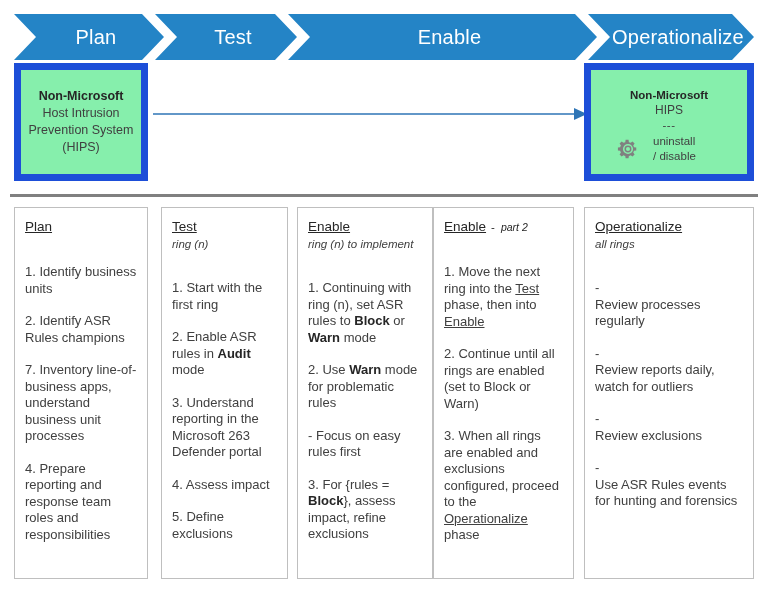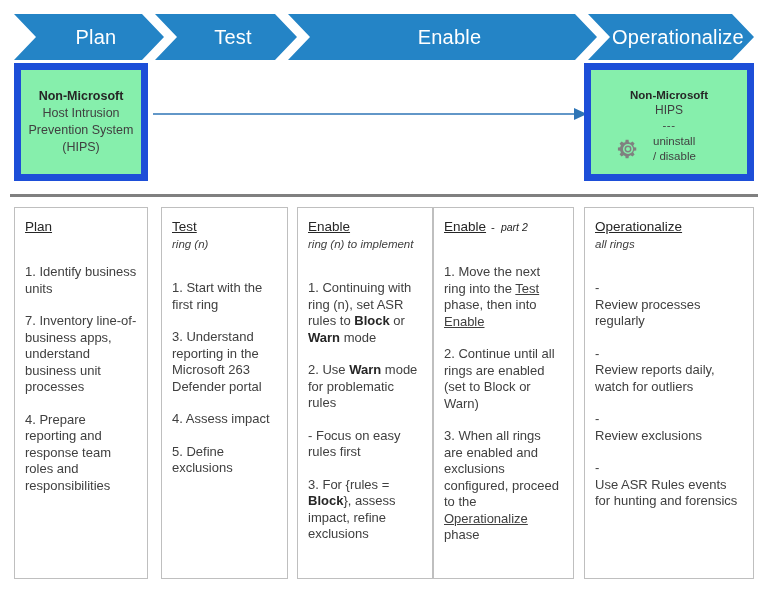--- a/index.html
+++ b/index.html
@@ -213,32 +213,34 @@
 
 <div id="section-divider"></div>
 
 <div class="col-box" id="col-0">
   <div class="col-head">
     <span class="htitle">Plan</span><span class="hdash"></span><span class="hsuffix"></span>
   </div>
   <div class="col-sub"></div>
   <div class="col-body">
       <div class="col-item">1. Identify business units</div>
+      <div class="col-item">2. Identify ASR Rules champions</div>
       <div class="col-item">7. Inventory line-of-business apps, understand business unit processes</div>
       <div class="col-item">4.  Prepare reporting and response team roles and responsibilities</div>
     </div>
 </div>
 
 <div class="col-box" id="col-1">
   <div class="col-head">
     <span class="htitle">Test</span><span class="hdash"></span><span class="hsuffix"></span>
   </div>
   <div class="col-sub">ring (n)</div>
   <div class="col-body">
       <div class="col-item">1. Start with the first ring</div>
+      <div class="col-item">2. Enable ASR rules in <b>Audit</b> mode</div>
       <div class="col-item">3. Understand reporting in the Microsoft 263 Defender portal</div>
       <div class="col-item">4. Assess impact</div>
       <div class="col-item">5. Define exclusions</div>
     </div>
 </div>
 
 <div class="col-box" id="col-2">
   <div class="col-head">
     <span class="htitle">Enable</span><span class="hdash"></span><span class="hsuffix"></span>
   </div>

